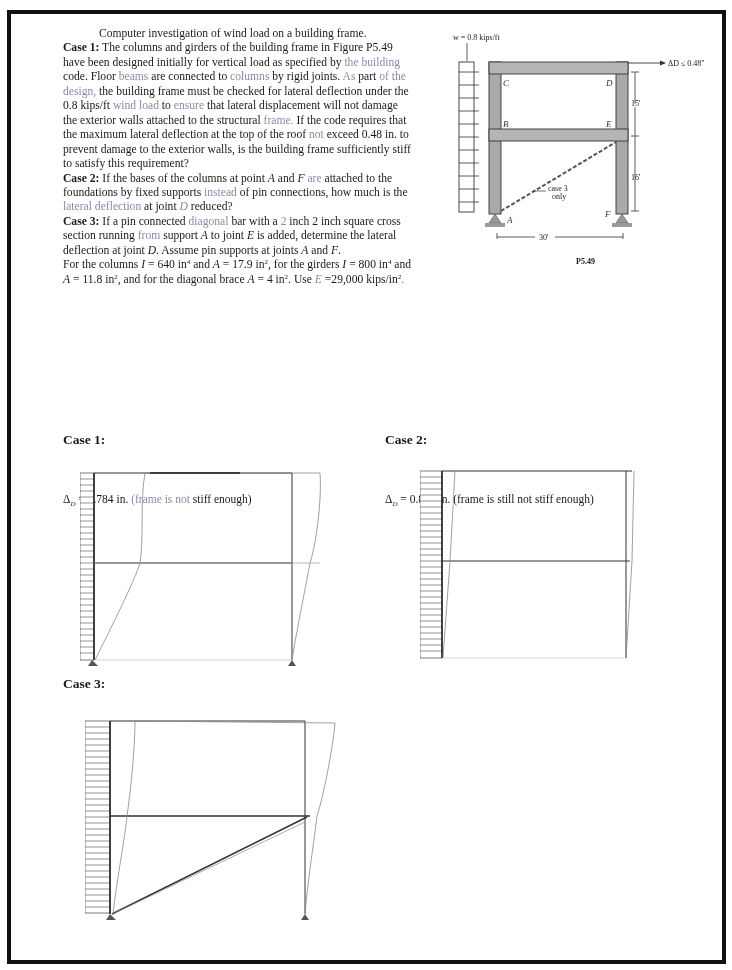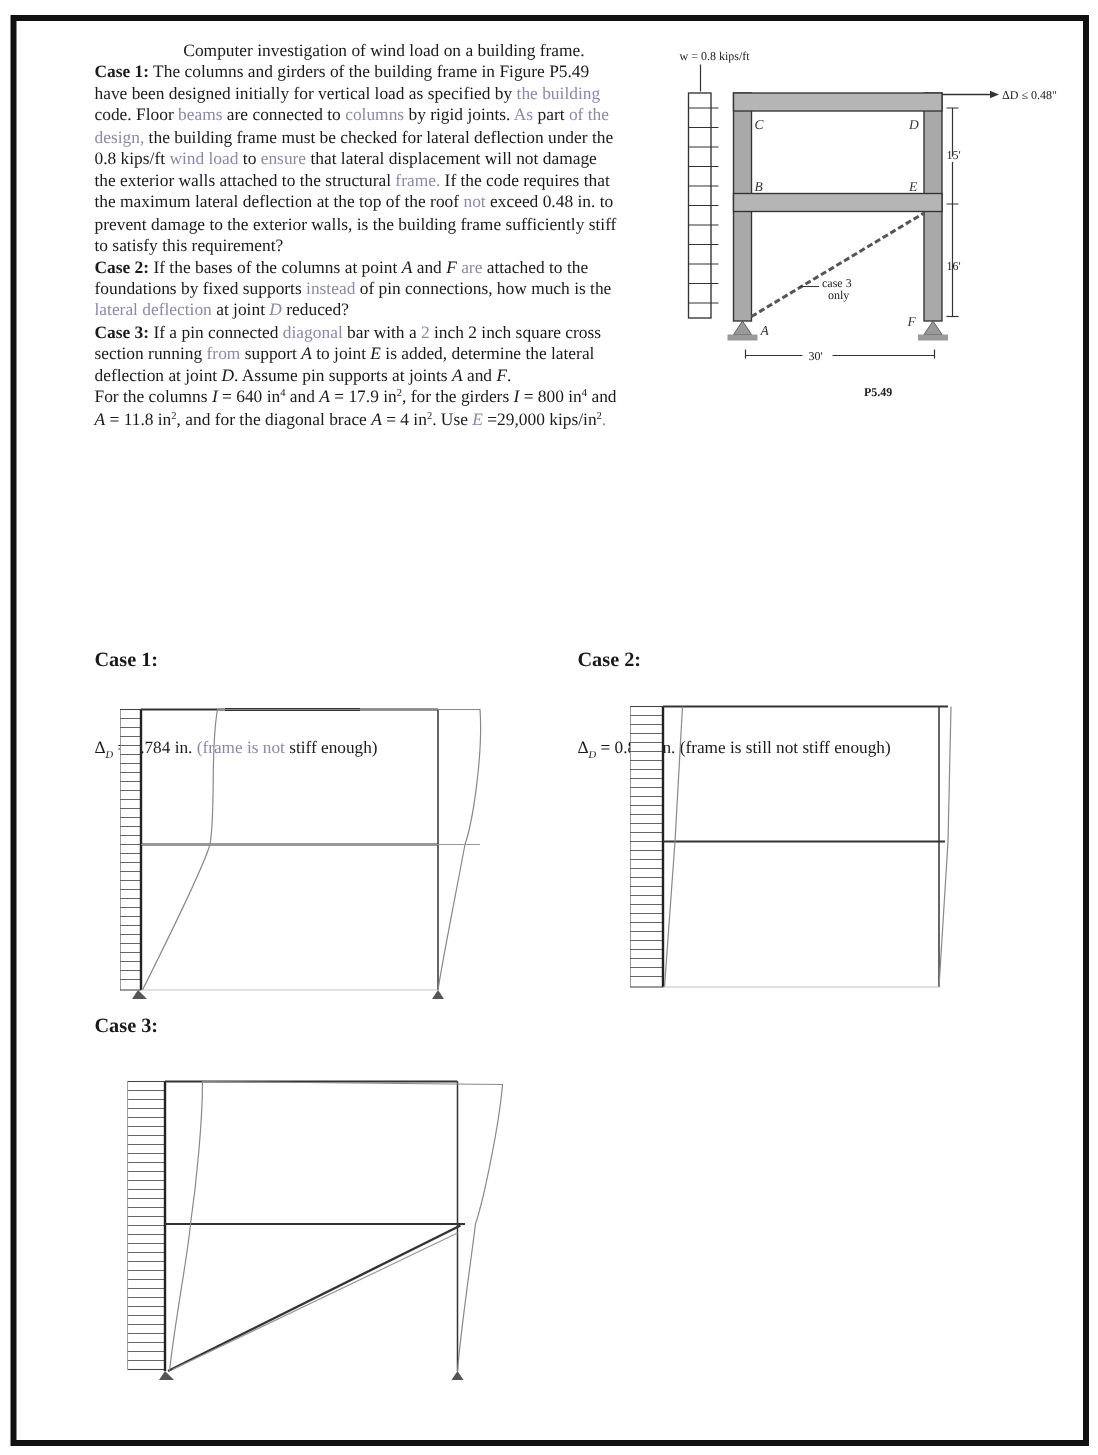--- a/index.html
+++ b/index.html
@@ -3,21 +3,21 @@
 <meta charset="utf-8">
 <style>
   html, body { margin: 0; padding: 0; background: #ffffff; }
   body { width: 732px; height: 970px; position: relative; overflow: hidden;
          font-family: "Liberation Serif", serif; color: #1a1a1a; }
   .page-border { position: absolute; left: 7px; top: 10px; width: 711px; height: 946px;
                  border: 4px solid #111; box-sizing: content-box; }
   .problem-text { position: absolute; left: 63px; top: 27px; width: 350px;
                   font-size: 11.6px; line-height: 14.45px; }
   .problem-text p { margin: 0; }
-  .problem-text .indent { text-indent: 36px; text-align: center; }
+  .problem-text .indent { text-indent: 36px; }
   .faded { color: #8a8aa8; }
   .b { font-weight: bold; }
   .i { font-style: italic; }
   sup { font-size: 7px; line-height: 0; vertical-align: 4px; }
   .figure { position: absolute; left: 445px; top: 25px; width: 280px; height: 245px; }
   .fig-text { font-family: "Liberation Serif", serif; font-size: 8px; fill: #222; }
   .fig-label { font-family: "Liberation Serif", serif; font-size: 9px; font-style: italic; fill: #333; }
   .case-block { position: absolute; }
   .case-title { font-weight: bold; font-size: 13.5px; line-height: 15px; }
   .case-result { font-size: 11.5px; line-height: 14px; margin-top: 45px; }

